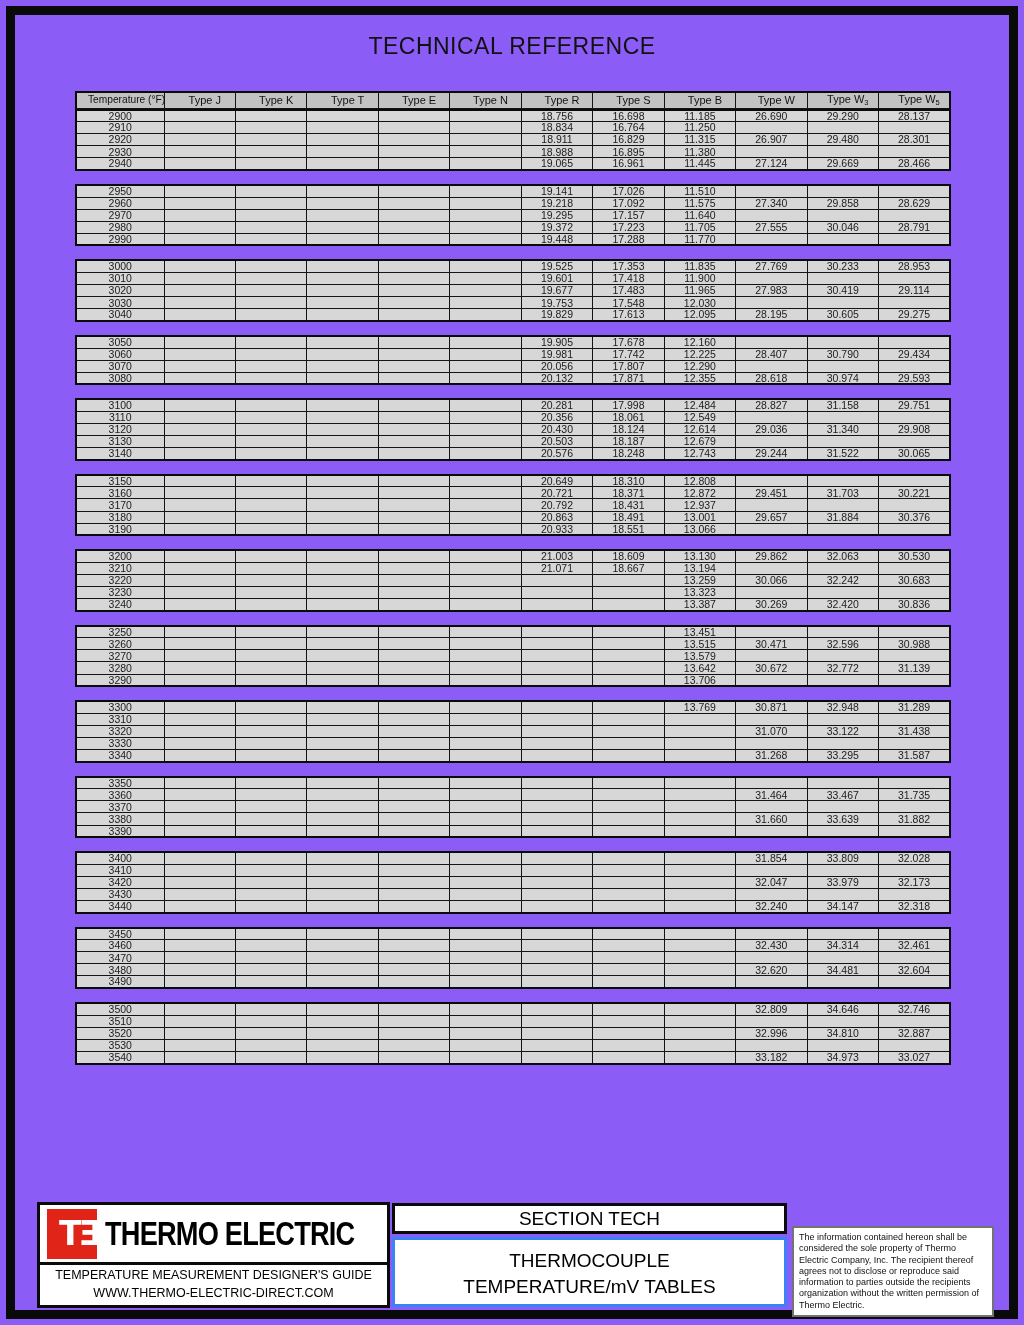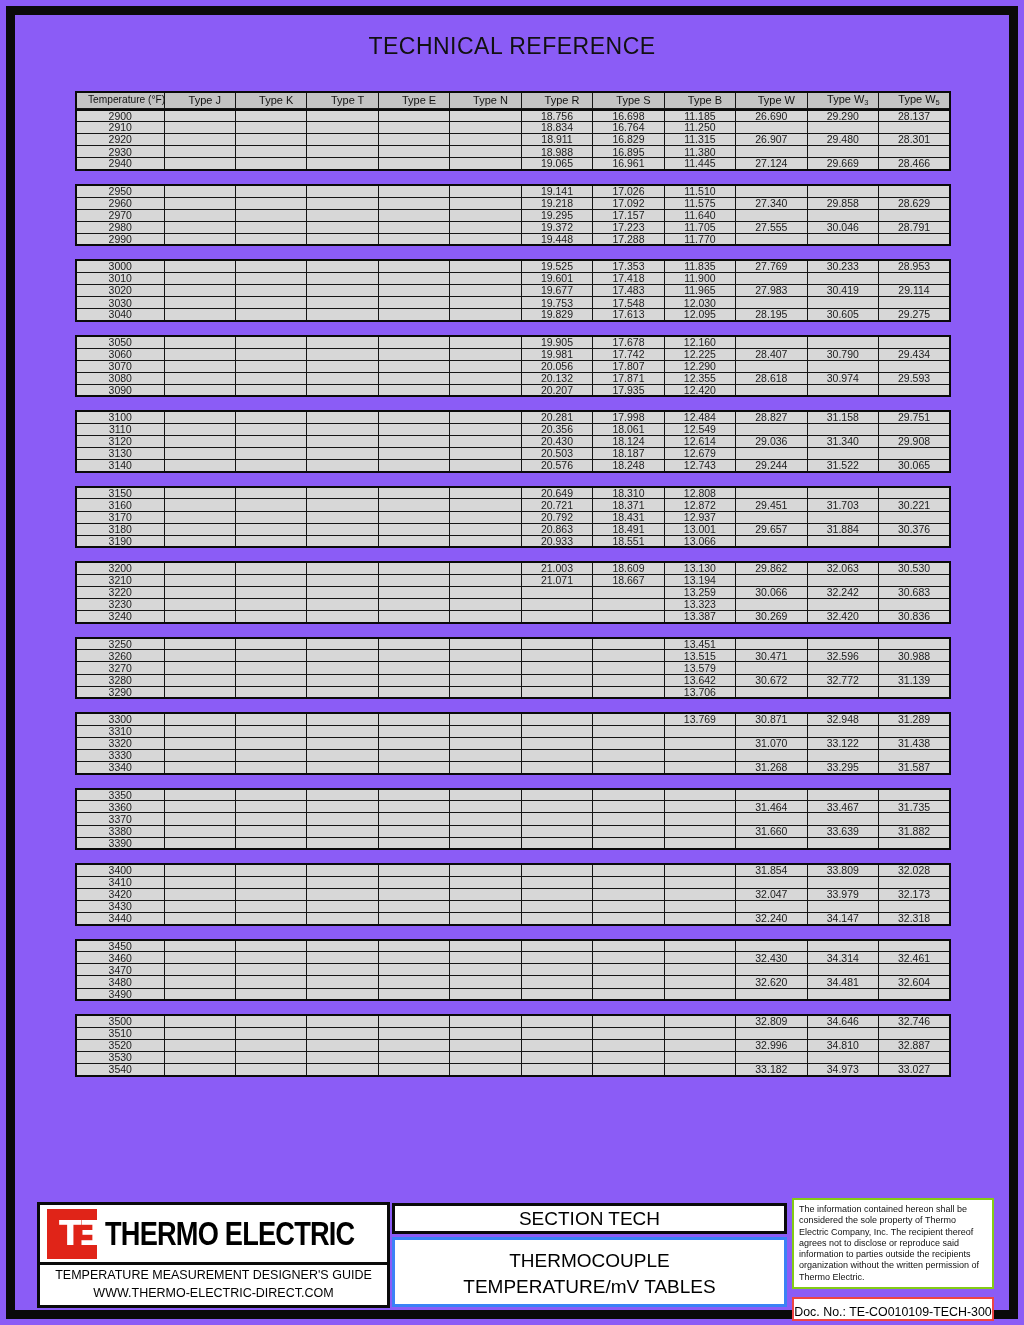--- a/index.html
+++ b/index.html
@@ -36,22 +36,22 @@
     transform: scaleX(0.80); transform-origin: left center; white-space: nowrap;
     margin-left: 8px; }
   .f-guide { border: 3px solid #0a0a0a; border-top: none; background: #fff;
     text-align: center; font-size: 12.5px; line-height: 1.4; padding: 2px 0 3px 0; }
   .f-center { position: absolute; left: 392px; top: 1203px; width: 395px; }
   .f-section { border: 3px solid #0a0a0a; background: #fff; text-align: center;
     font-size: 19px; line-height: 25px; height: 31px; }
   .f-ctitle { border: 3px solid #3b82f6; background: #fff; margin-top: 3px;
     text-align: center; height: 70px; padding-top: 8px; font-size: 19px; line-height: 26px; }
   .f-right { position: absolute; left: 792px; top: 1198px; width: 202px; }
-  .f-legal { border: 2px solid #84cc16; background: #fff; padding: 4px 5px;
-    font-size: 9px; line-height: 1.25; color: #111; }
+  .f-legal { border: 2px solid #737373; background: #fff; padding: 4px 5px;
+    font-size: 9px; line-height: 1.25; color: #111; margin-top: 28px; }
   .f-doc { border: 2px solid #ef4444; background: #fff; margin-top: 8px;
     height: 24px; text-align: center; font-size: 12.4px; line-height: 26px;
     white-space: nowrap; overflow: hidden; }
 </style>
 </head>
 <body>
 
 <div class="page">
   <div class="frame"></div>
 
@@ -418,34 +418,20 @@
             <td class="dcell"></td>
             <td class="dcell"></td>
             <td class="dcell"></td>
             <td class="dcell"></td>
             <td class="dcell">20.132</td>
             <td class="dcell">17.871</td>
             <td class="dcell">12.355</td>
             <td class="dcell">28.618</td>
             <td class="dcell">30.974</td>
             <td class="dcell">29.593</td>
-          </tr>
-          <tr>
-            <td class="dcell tempcell">3090</td>
-            <td class="dcell"></td>
-            <td class="dcell"></td>
-            <td class="dcell"></td>
-            <td class="dcell"></td>
-            <td class="dcell"></td>
-            <td class="dcell">20.207</td>
-            <td class="dcell">17.935</td>
-            <td class="dcell">12.420</td>
-            <td class="dcell"></td>
-            <td class="dcell"></td>
-            <td class="dcell"></td>
           </tr>
         </tbody>
       </table>
       <table class="ttable block-table">
         <colgroup>
           <col class="c-temp">
           <col>
           <col>
           <col>
           <col>

